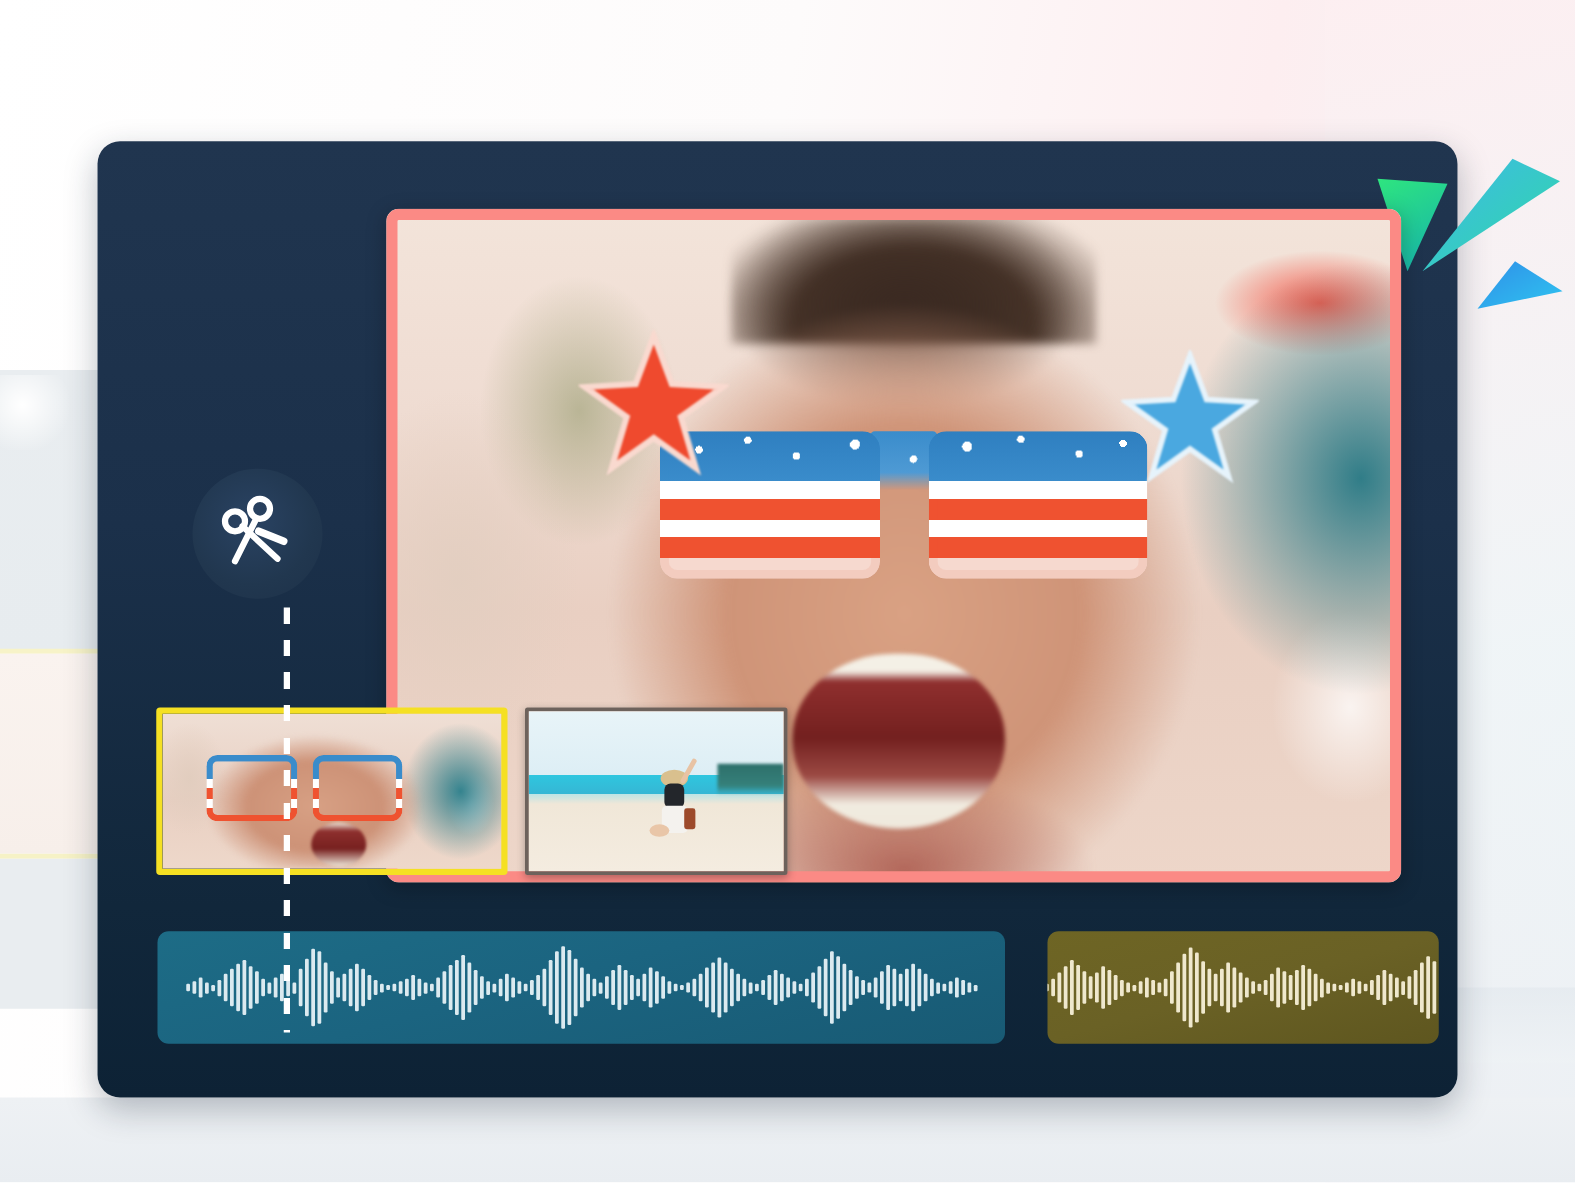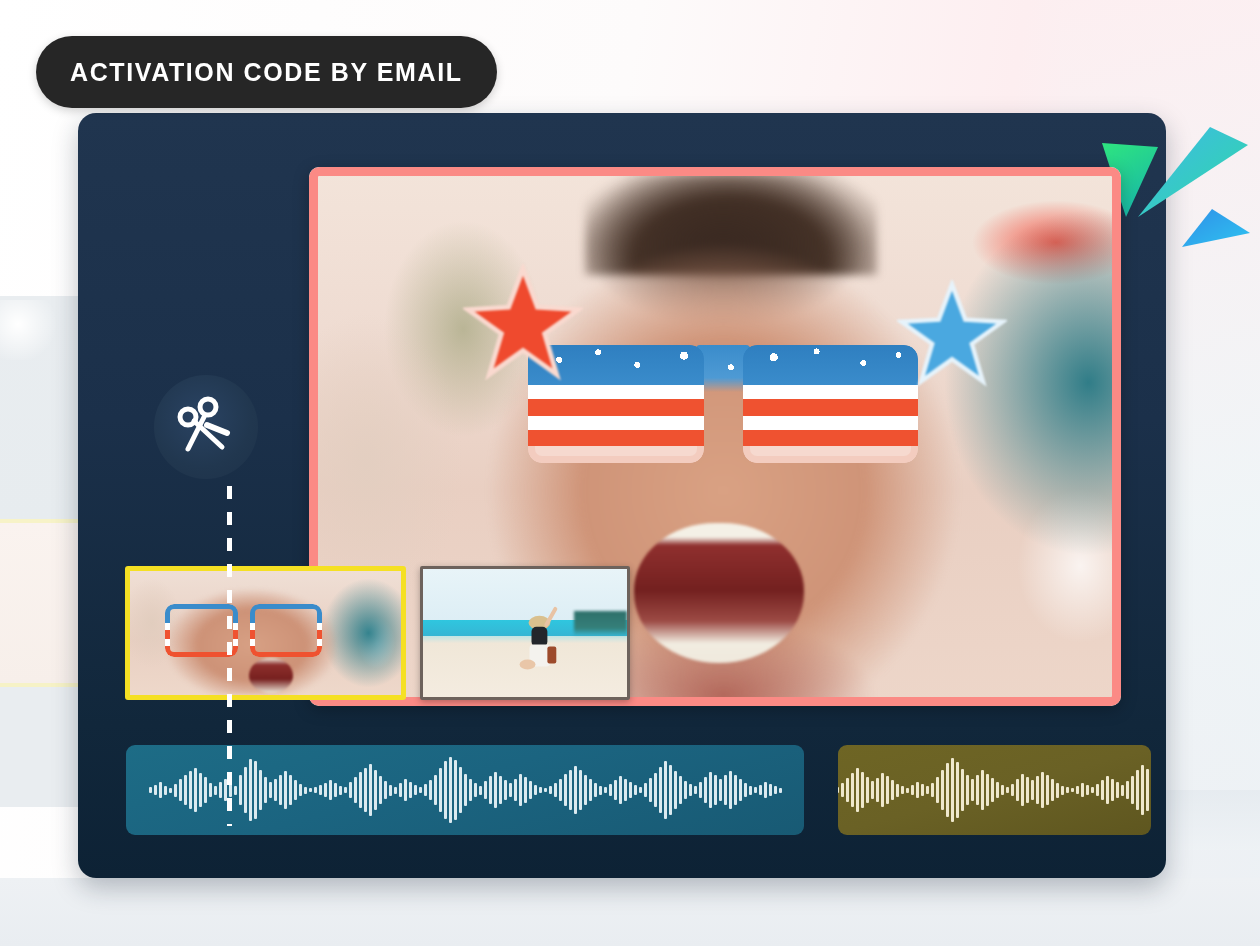--- a/index.html
+++ b/index.html
@@ -317,23 +317,20 @@
   <div class="bg-right-soft"></div>
   <div class="bg-band-gray-top"></div>
   <div class="bg-band-yellowline"></div>
   <div class="bg-band-cream"></div>
   <div class="bg-band-yellowline2"></div>
   <div class="bg-band-gray-low"></div>
   <div class="bg-wisp-a"></div>
   <div class="bg-strip-right"></div>
   <div class="bg-bottom"></div>
 
-  <div class="badge">
-    <span class="badge-text">ACTIVATION CODE BY EMAIL</span>
-  </div>
 
   <svg class="shards" viewBox="0 0 140 130">
     <defs>
       <linearGradient id="gTeal" x1="0" y1="0" x2="1" y2="1">
         <stop offset="0%" stop-color="#3fb9e8"></stop>
           <stop offset="100%" stop-color="#2fd9a6"></stop>
       </linearGradient>
       <linearGradient id="gBlue" x1="0" y1="0" x2="1" y2="1">
         <stop offset="0%" stop-color="#2f8fe8"></stop>
           <stop offset="100%" stop-color="#2fc4f0"></stop>

